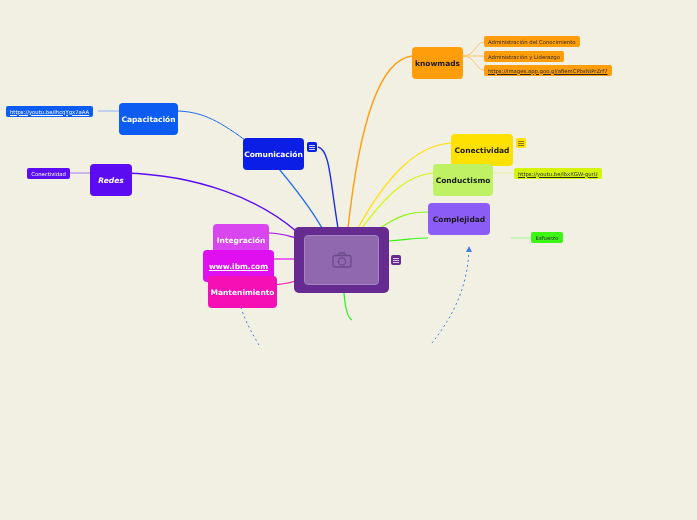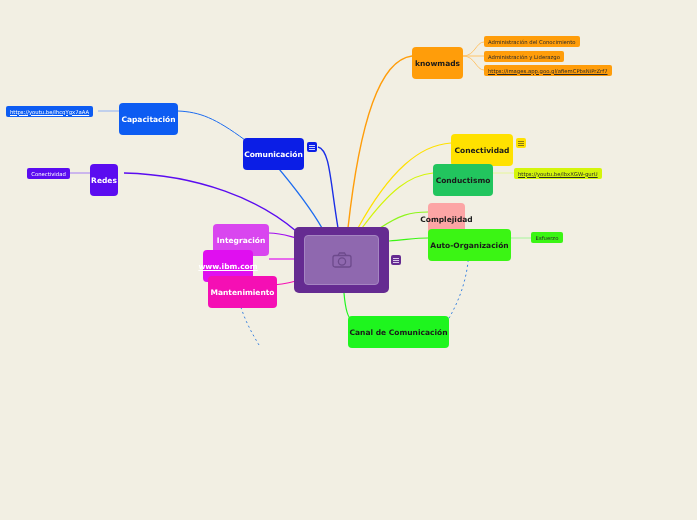--- a/index.html
+++ b/index.html
@@ -111,63 +111,57 @@
 
   <div class="node n-main" style="left:243px;top:138px;width:61px;background:#0b1ee6;color:#fff;">
     <span>Comunicación</span>
   </div>
   <div class="note-icon" style="left:307px;top:142px;background:#0b1ee6;">
     <span style="background:#c8d0ff"></span>
       <span style="background:#c8d0ff"></span>
       <span style="background:#c8d0ff"></span>
   </div>
 
-  <div class="node n-main" style="left:90px;top:164px;width:28px;background:#5b0cf0;color:#fff;">
+  <div class="node n-main" style="left:90px;top:164px;width:42px;background:#5b0cf0;color:#fff;font-style:italic;">
     <span>Redes</span>
   </div>
   <div class="node n-leaf" style="left:27px;top:168px;width:43px;background:#5b0cf0;color:#fff;">
     <span>Conectividad</span>
   </div>
 
   <div class="node n-main" style="left:451px;top:134px;width:62px;background:#ffe100;color:#1a1a1a;">
     <span>Conectividad</span>
   </div>
   <div class="note-icon" style="left:516px;top:138px;background:#ffe100;">
     <span style="background:#8a7a10"></span>
       <span style="background:#8a7a10"></span>
       <span style="background:#8a7a10"></span>
   </div>
 
-  <div class="node n-main" style="left:433px;top:164px;width:60px;background:#22c55e;color:#1a1a1a;">
+  <div class="node n-main" style="left:433px;top:164px;width:60px;background:#bef264;color:#1a1a1a;">
     <span>Conductismo</span>
   </div>
   <div class="node n-leaf" style="left:514px;top:168px;background:#d4f50a;color:#2a2a2a;">
     <span class="link-text">https://youtu.be/lbxXGW-gurU</span>
   </div>
 
-  <div class="node n-main" style="left:428px;top:203px;width:37px;background:#fca5a5;color:#1a1a1a;">
+  <div class="node n-main" style="left:428px;top:203px;width:62px;background:#8b5cf6;color:#1a1a1a;">
     <span>Complejidad</span>
   </div>
 
-  <div class="node n-main" style="left:428px;top:229px;width:83px;background:#3bf514;color:#1a1a1a;">
-    <span>Auto-Organización</span>
-  </div>
   <div class="node n-leaf" style="left:531px;top:232px;width:32px;background:#3bf514;color:#2a2a2a;">
     <span>Esfuerzo</span>
   </div>
 
   <div class="node n-main" style="left:213px;top:224px;width:56px;background:#d946ef;color:#fff;">
     <span>Integración</span>
   </div>
 
-  <div class="node n-main" style="left:203px;top:250px;width:50px;background:#e00ff0;color:#fff;">
+  <div class="node n-main" style="left:203px;top:250px;width:71px;background:#e00ff0;color:#fff;">
     <span class="link-text">www.ibm.com</span>
   </div>
 
   <div class="node n-main" style="left:208px;top:276px;width:69px;background:#f50fb4;color:#fff;">
     <span>Mantenimiento</span>
   </div>
 
-  <div class="node n-main" style="left:348px;top:316px;width:101px;background:#1ef51e;color:#1a1a1a;">
-    <span>Canal de Comunicación</span>
-  </div>
 
 </div>
 
 </body></html>

